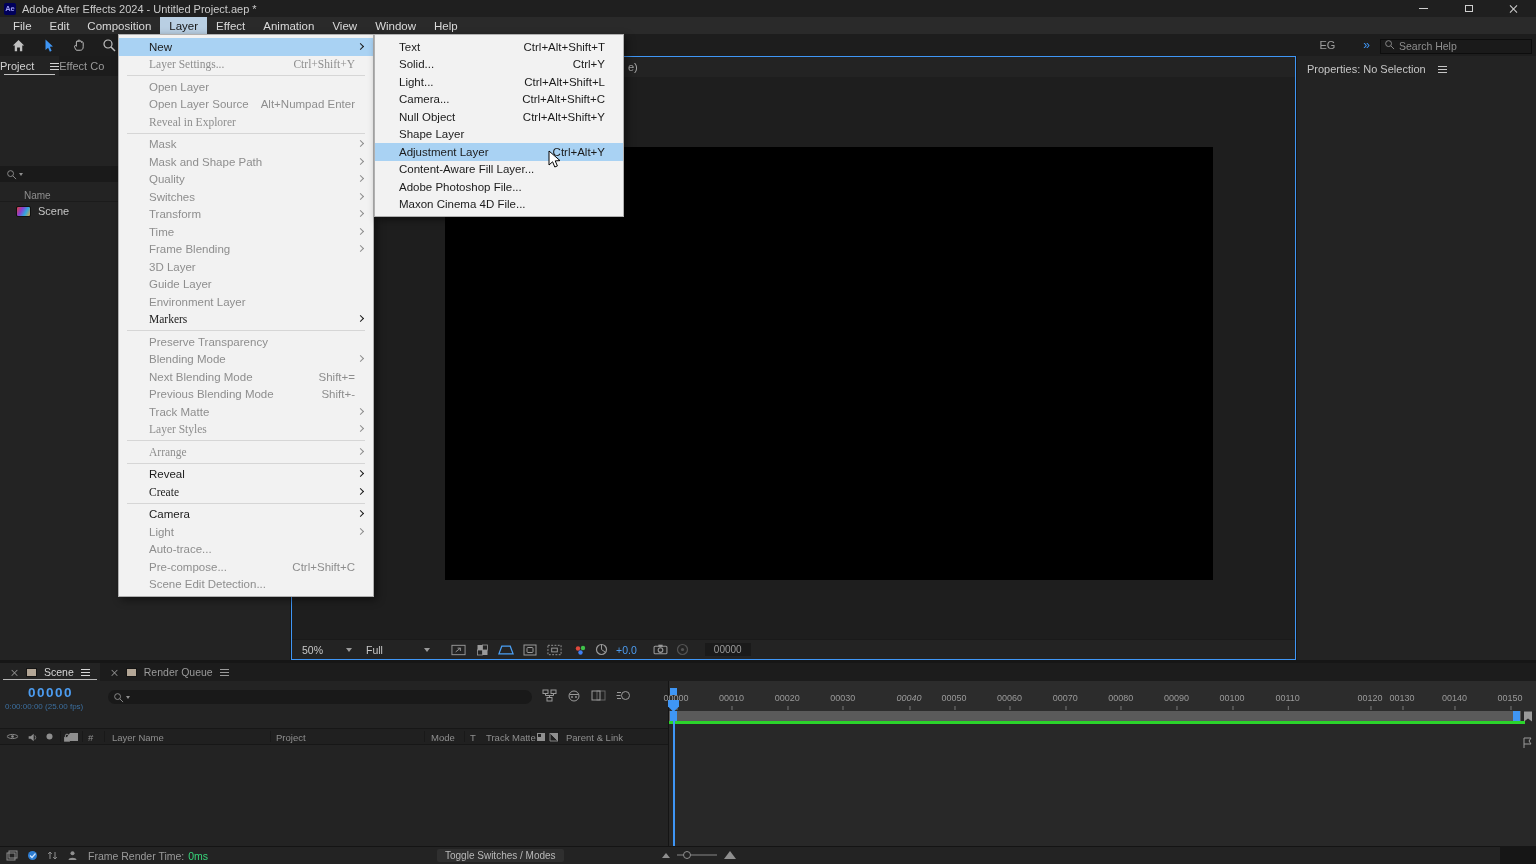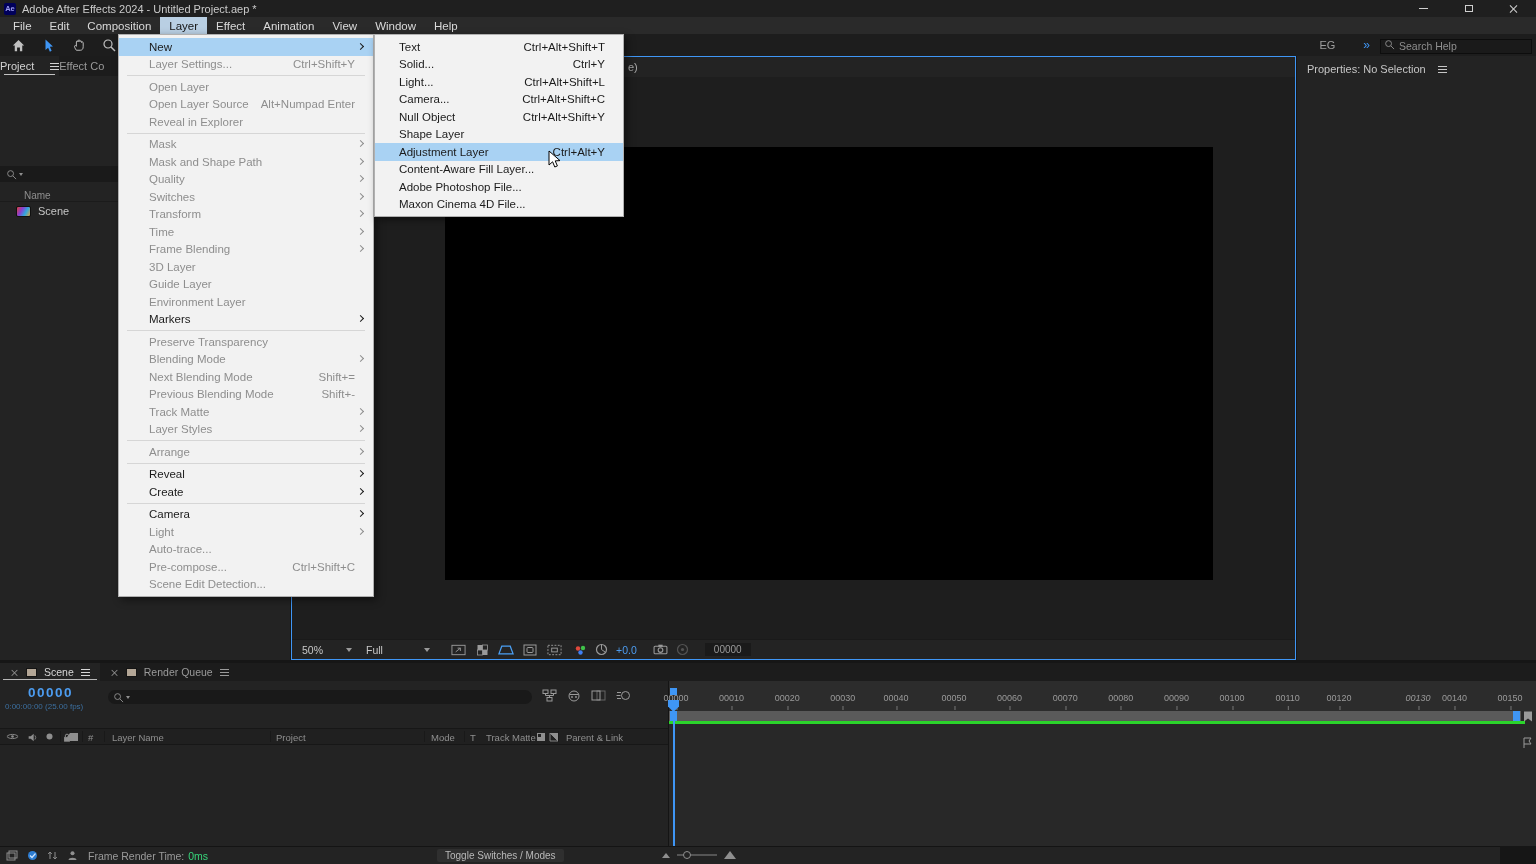--- a/index.html
+++ b/index.html
@@ -130,21 +130,21 @@
   .menu{position:absolute;z-index:50;background:#f2f2f2;border:1px solid #b0b0b0;box-shadow:3px 3px 8px rgba(0,0,0,.45);padding:3px 0;}
   .layer-menu{left:118px;top:34px;width:256px;}
   .new-menu{left:374px;top:34px;width:250px;}
   .menu-item{position:relative;height:17.5px;display:flex;align-items:center;padding:0 8px 0 30px;font-size:11.5px;color:#1b1b1b;}
   .new-menu .menu-item{padding-left:24px;}
   .menu-item .shortcut{margin-left:auto;padding-right:10px;}
   .menu-item .sub-arrow{position:absolute;right:10px;top:50%;width:5px;height:5px;border-right:1.3px solid currentColor;border-top:1.3px solid currentColor;transform:translateY(-60%) rotate(45deg);visibility:hidden;}
   .menu-item.has-submenu .sub-arrow{visibility:visible;}
   .menu-item.disabled{color:#8e8e8e;}
   .menu-item.highlighted{background:#a9d2f3;}
-  .menu-item.sep-after{margin-bottom:5px;}
+  .menu-item.sep-after{margin-bottom:5px;font-family:Liberation Serif, serif;}
   .menu-item.sep-after::after{content:'';position:absolute;left:8px;right:8px;bottom:-3px;height:1px;background:#d6d6d6;}
 
   .cursor{position:absolute;left:548px;top:150px;z-index:60;}
 </style>
 </head>
 <body>
 
 <div class="titlebar">
   <div class="app-icon">Ae</div>
   <div class="title-text">Adobe After Effects 2024 - Untitled Project.aep *</div>
@@ -472,30 +472,30 @@
     <div class="tl-left-body"></div>
   </div>
 
   <div class="tl-right">
     <div class="ruler">
 
     <div class="ruler-tick" style="left: 7px;"><span>00000</span><i></i></div>
         <div class="ruler-tick" style="left: 62.6px;"><span>00010</span><i></i></div>
         <div class="ruler-tick" style="left: 118.2px;"><span>00020</span><i></i></div>
         <div class="ruler-tick" style="left: 173.8px;"><span>00030</span><i></i></div>
-        <div class="ruler-tick" style="left: 227px;"><span>00040</span><i></i></div>
+        <div class="ruler-tick" style="left: 240px; font-style: italic;"><span>00040</span><i></i></div>
         <div class="ruler-tick" style="left: 285px;"><span>00050</span><i></i></div>
         <div class="ruler-tick" style="left: 340.6px;"><span>00060</span><i></i></div>
         <div class="ruler-tick" style="left: 396.2px;"><span>00070</span><i></i></div>
         <div class="ruler-tick" style="left: 451.8px;"><span>00080</span><i></i></div>
         <div class="ruler-tick" style="left: 507.4px;"><span>00090</span><i></i></div>
         <div class="ruler-tick" style="left: 563px;"><span>00100</span><i></i></div>
         <div class="ruler-tick" style="left: 618.6px;"><span>00110</span><i></i></div>
-        <div class="ruler-tick" style="left: 670px;"><span>00120</span><i></i></div>
-        <div class="ruler-tick" style="left: 749px; font-style: italic;"><span>00130</span><i></i></div>
+        <div class="ruler-tick" style="left: 701px;"><span>00120</span><i></i></div>
+        <div class="ruler-tick" style="left: 733px;"><span>00130</span><i></i></div>
         <div class="ruler-tick" style="left: 785.4px;"><span>00140</span><i></i></div>
         <div class="ruler-tick" style="left: 841px;"><span>00150</span><i></i></div>
       </div>
     <div class="workarea"></div>
     <div class="wa-handle" style="left:1px;"></div>
     <div class="wa-handle" style="left:844px;"></div>
     <div class="cache-line"></div>
     <span class="marker-bin">
       <svg width="10" height="13" viewBox="0 0 10 12">
           <path d="M1 1 H9 V11 L5 8 L1 11 Z" fill="currentColor"></path>

